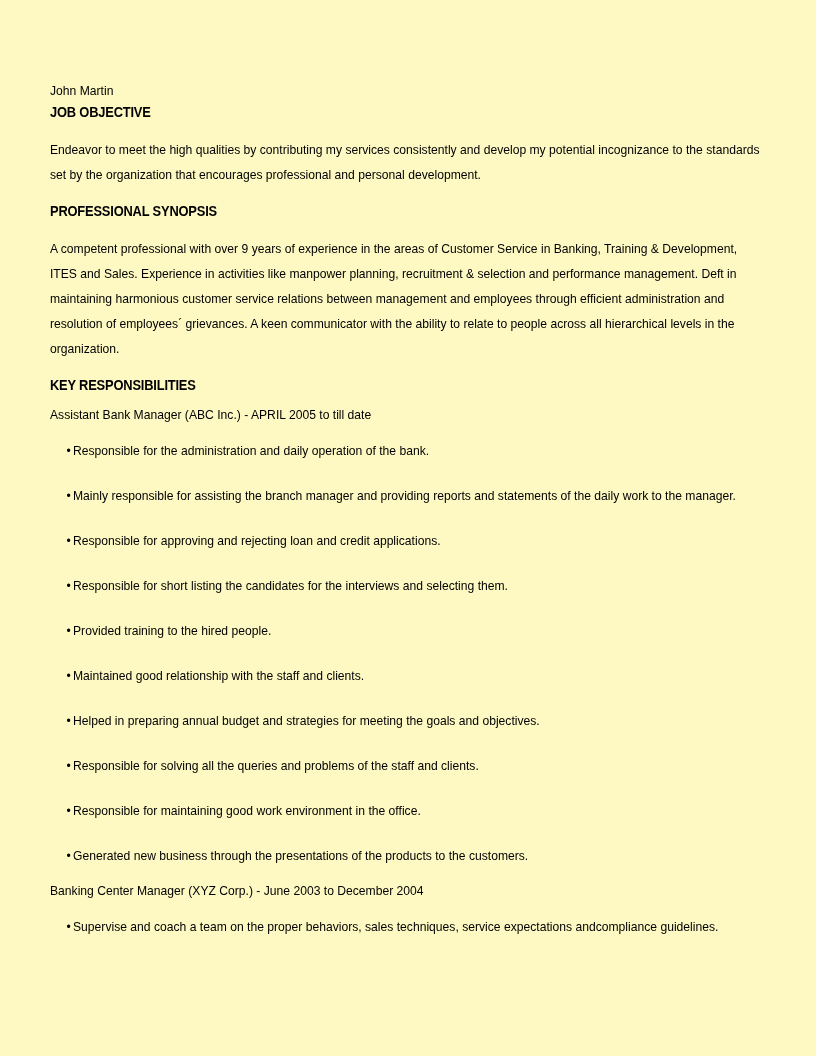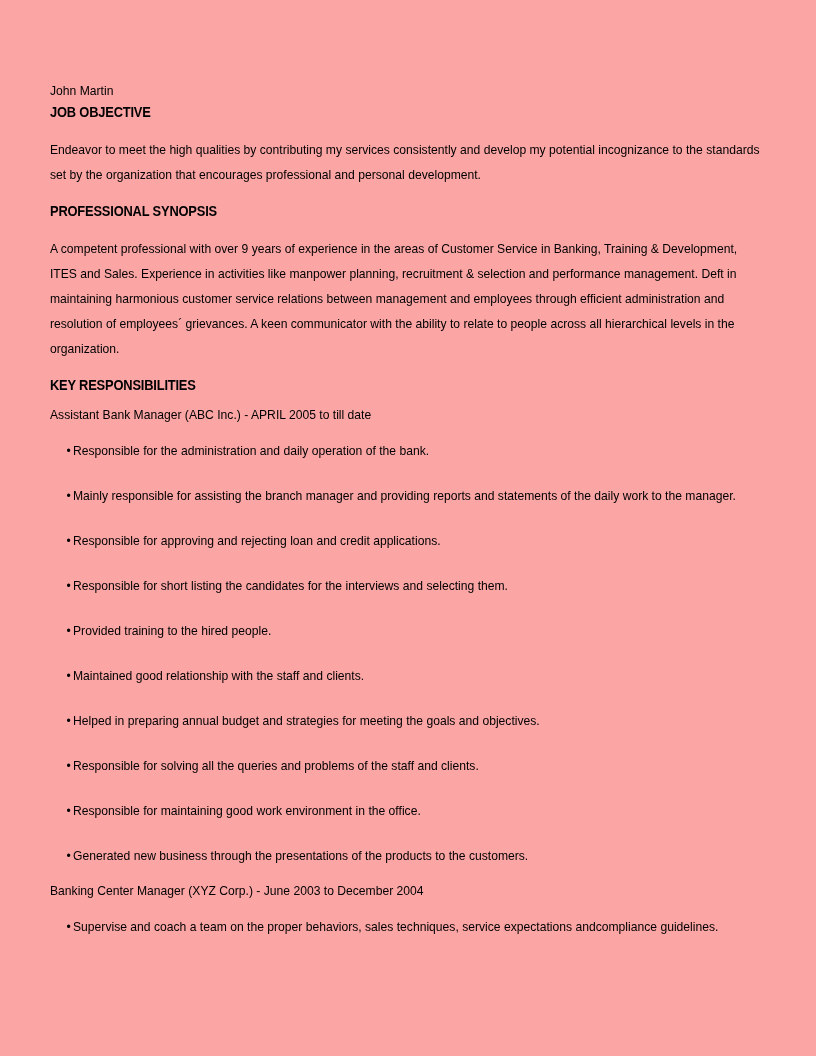--- a/index.html
+++ b/index.html
@@ -14,21 +14,21 @@
     font-family: "Liberation Sans", "DejaVu Sans", sans-serif;
     color: #000000;
     -webkit-font-smoothing: none;
   }
   .page {
     position: relative;
     width: 816px;
     height: 1056px;
     box-sizing: border-box;
     padding: 84px 50px 8px 50px;
-    background: #fca5a5;
+    background: #fef9c3;
     overflow: hidden;
   }
   .doc {
     width: 716px;
     font-size: 13.2px;
     line-height: 1.0;
     transform: scaleX(0.92);
     transform-origin: 0 0;
     width: 778px;
   }

